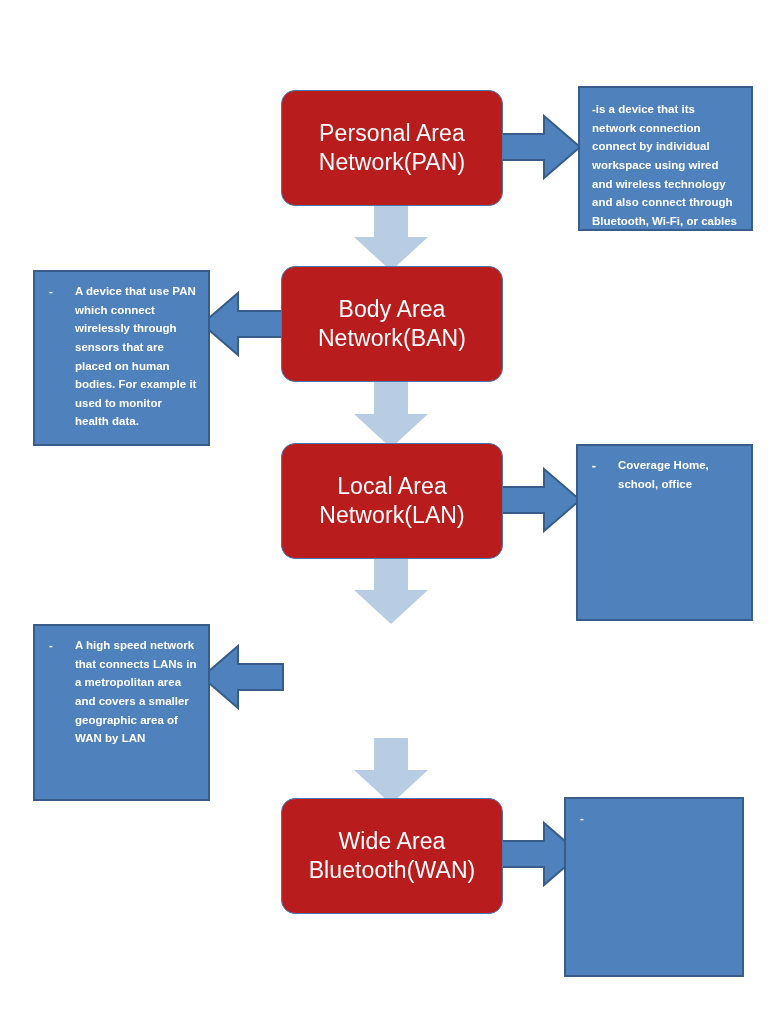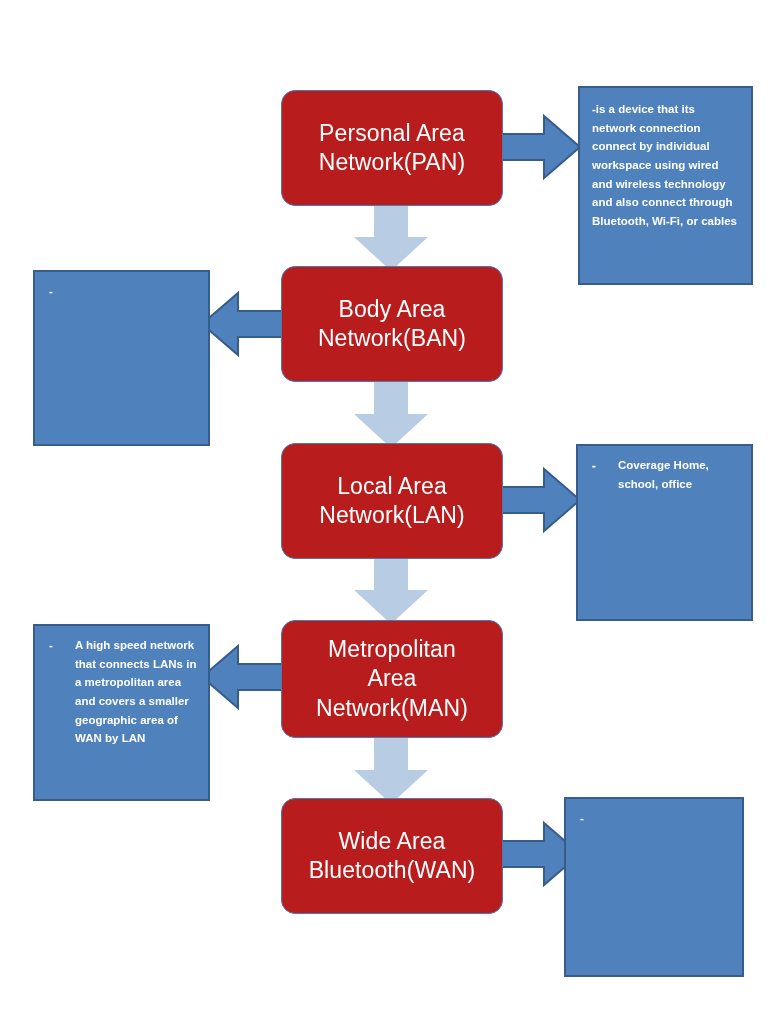--- a/index.html
+++ b/index.html
@@ -150,39 +150,35 @@
   <div class="node" style="left:281px; top:266px; width:222px; height:116px;">
     <span class="node-label">Body Area
 Network(BAN)</span>
   </div>
 
   <div class="node" style="left:281px; top:443px; width:222px; height:116px;">
     <span class="node-label">Local Area
 Network(LAN)</span>
   </div>
 
-  <div class="node" style="left:281px; top:620px; width:222px; height:118px;">
-    <span class="node-label">Metropolitan
-Area
-Network(MAN)</span>
-  </div>
 
   <div class="node" style="left:281px; top:798px; width:222px; height:116px;">
     <span class="node-label">Wide Area
 Bluetooth(WAN)</span>
   </div>
 
-  <div class="desc" style="left:578px; top:86px; width:175px; height:199px; padding-top:12px;">
+  <div class="desc" style="left:578px; top:86px; width:175px; height:145px; padding-top:12px;">
     <span class="plain">-is a  device that its network connection connect by individual workspace using wired and wireless technology and also connect through Bluetooth, Wi-Fi, or cables</span>
   </div>
 
   <div class="desc" style="left:33px; top:270px; width:177px; height:176px;">
     <ul>
       <li>
         <span class="dash">-</span>
+        <span>A device that use PAN which connect wirelessly through sensors that are placed on human bodies. For example it used to monitor health data.</span>
       </li>
     </ul>
   </div>
 
   <div class="desc" style="left:576px; top:444px; width:177px; height:177px;">
     <ul>
       <li>
         <span class="dash">-</span>
       </li>
       <li>

